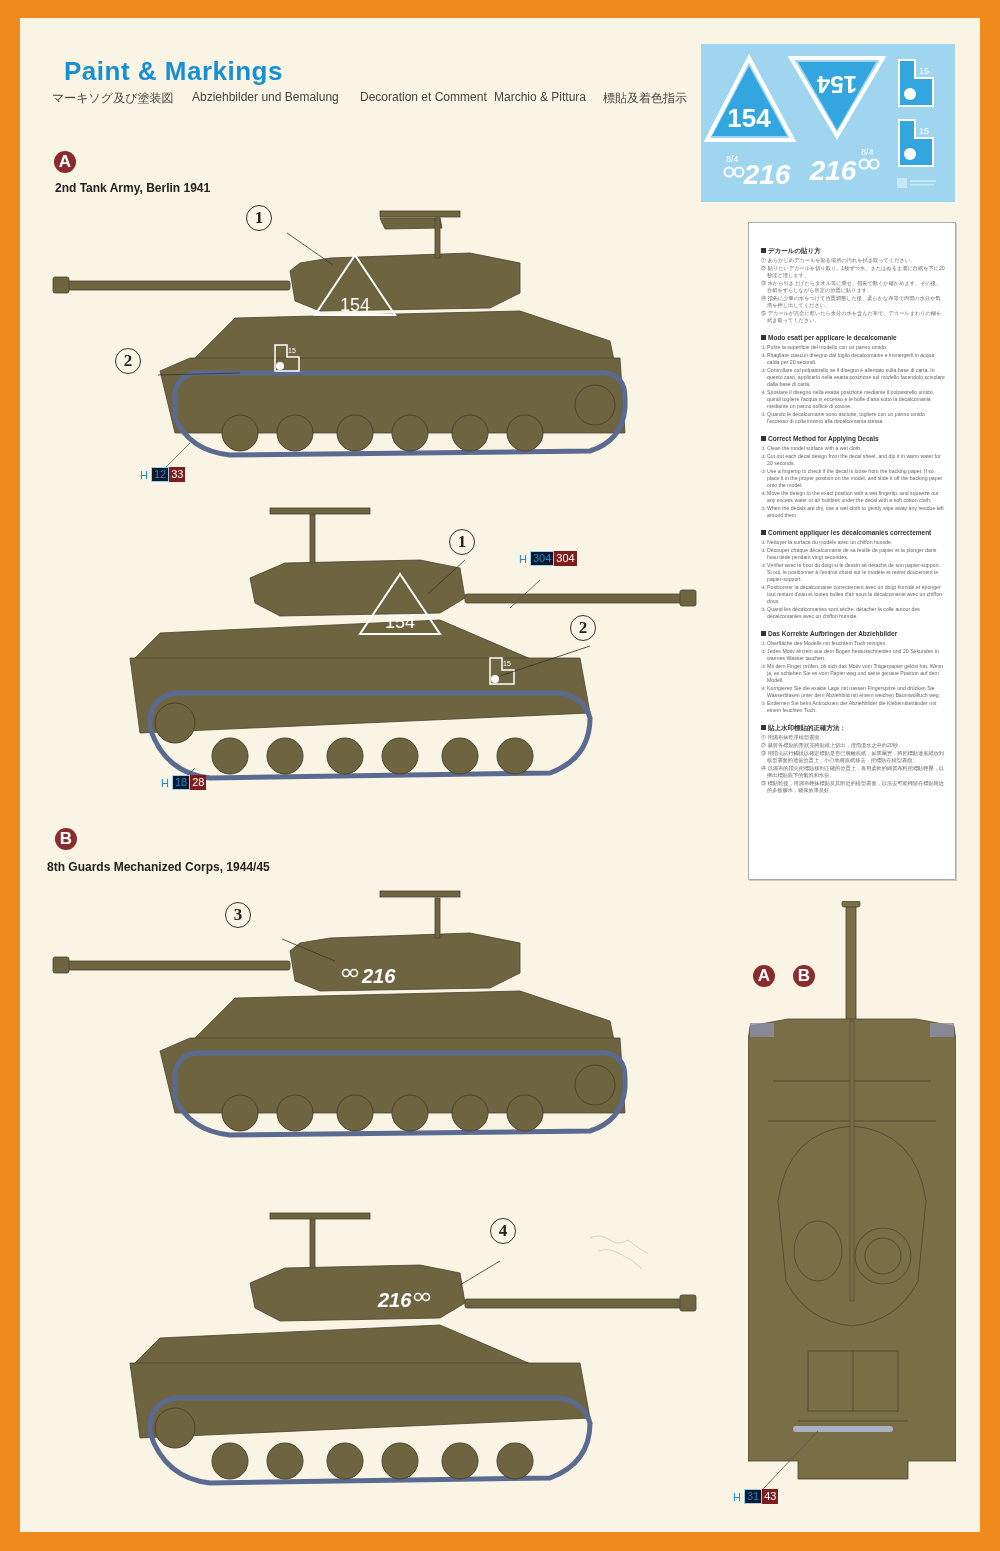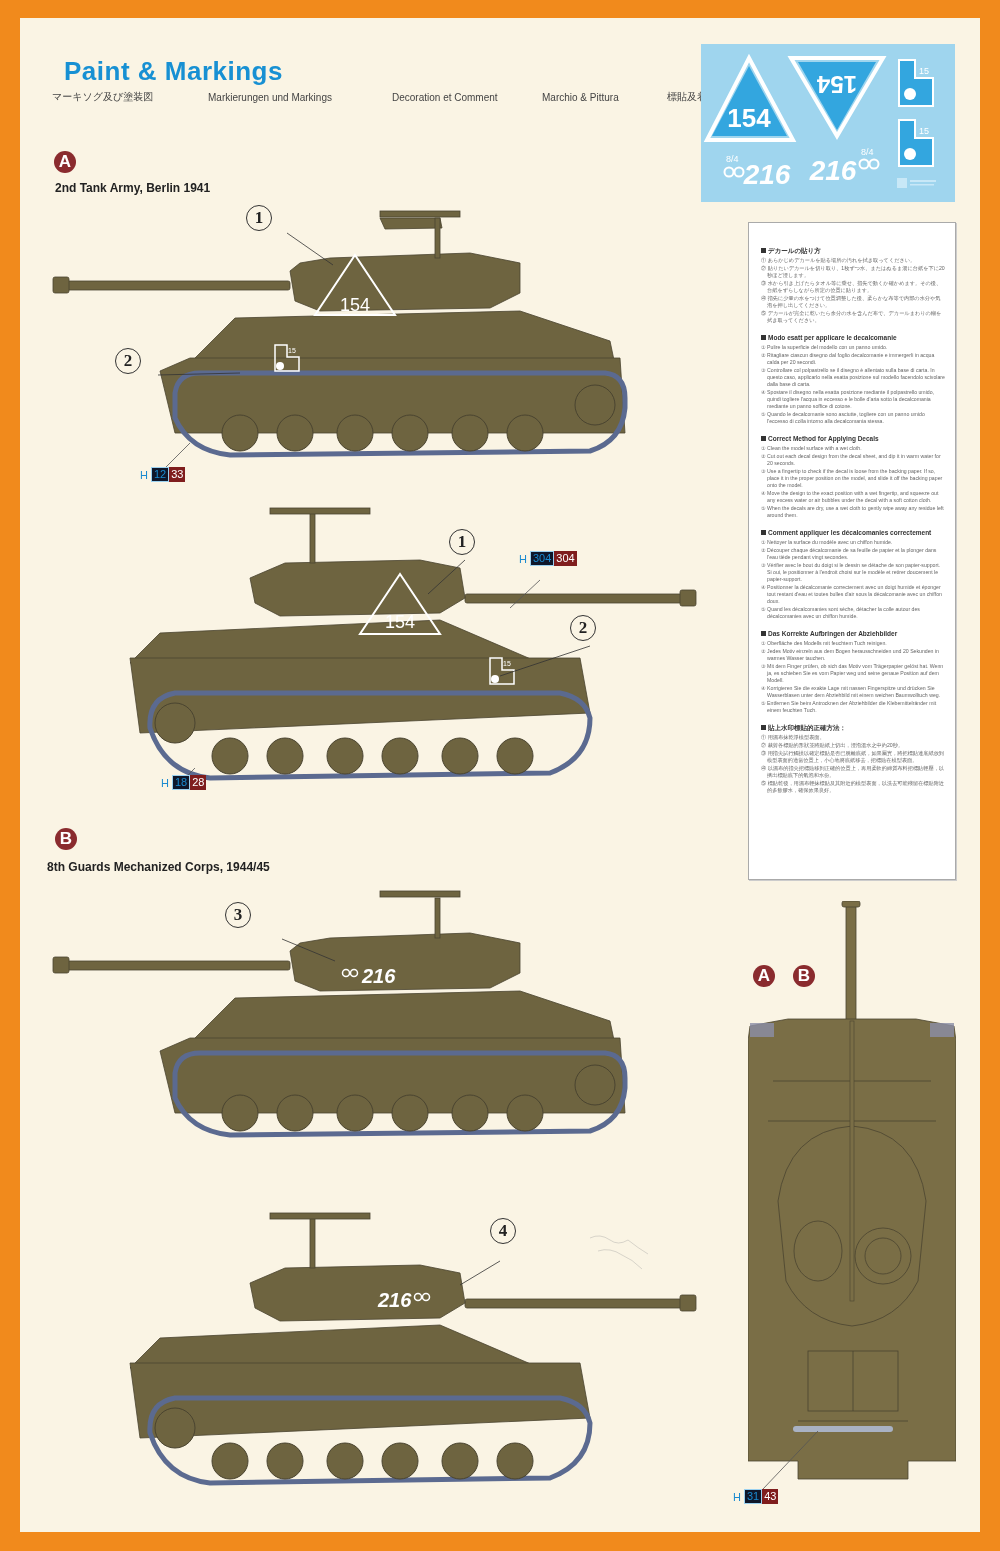--- a/index.html
+++ b/index.html
@@ -1,19 +1,19 @@
 <!DOCTYPE html>
 <html><head>
 <meta charset="utf-8">
 <style>
   html,body{margin:0;padding:0;}
   body{width:1000px;height:1551px;background:#f18a1c;position:relative;overflow:hidden;font-family:"Liberation Sans",sans-serif;}
   .page{position:absolute;left:20px;top:18px;width:960px;height:1514px;background:#faf4e4;}
   .title{position:absolute;left:32px;top:26px;font-size:26px;font-weight:bold;color:#1790d3;letter-spacing:0.5px;margin:12px;}
-  .subtitles{position:absolute;left:32px;top:72px;display:flex;gap:16px;font-size:10px;color:#444;align-items:center;}
+  .subtitles{position:absolute;left:32px;top:72px;display:flex;gap:0;font-size:12px;color:#444;}
   .subtitles span{display:inline-block;}
   .badge{position:absolute;width:22px;height:22px;border-radius:50%;background:#8a2b2e;color:#fff;font-weight:bold;font-size:17px;line-height:22px;text-align:center;}
   .section-title{position:absolute;font-size:12px;font-weight:bold;color:#222;}
   .tank{position:absolute;}
   .callout{position:absolute;width:24px;height:24px;border:1.3px solid #333;border-radius:50%;background:#faf4e4;font-family:"Liberation Serif",serif;font-size:17px;font-weight:bold;text-align:center;line-height:24px;color:#222;}
   .color-code{position:absolute;display:flex;align-items:center;font-size:11px;}
   .color-code .h{color:#1a8ad0;margin-right:3px;}
   .color-code .c1{border:1px solid #9bd1f0;color:#1a8ad0;background:#0f172a;padding:0 2px;line-height:13px;}
   .color-code .c2{background:#7f1d1d;color:#fff;padding:0 2px;line-height:15px;}
   .decal-sheet{position:absolute;left:681px;top:26px;width:254px;height:158px;background:#9fd5ee;}
@@ -25,21 +25,21 @@
   .topview{position:absolute;left:728px;top:883px;width:208px;height:590px;}
 </style>
 </head>
 <body>
 
 <div class="page">
 
   <h1 class="title">Paint &amp; Markings</h1>
   <div class="subtitles">
     <span style="width:140px">マーキソグ及び塗装図</span>
-    <span style="width:168px">Markierungen und Markings</span>
+    <span style="width:168px">Abziehbilder und Bemalung</span>
     <span style="width:134px">Decoration et Comment</span>
     <span style="width:109px">Marchio &amp; Pittura</span>
     <span>標貼及着色指示</span>
   </div>
 
   <div class="decal-sheet">
     <svg width="254" height="158" viewBox="0 0 254 158">
       <polygon points="48,14 92,96 6,96" fill="none" stroke="#fff" stroke-width="4"></polygon>
       <polygon points="48,22 86,92 11,92" fill="#33a6df"></polygon>
       <text x="48" y="83" text-anchor="middle" font-family="Liberation Sans, sans-serif" font-size="26" font-weight="bold" fill="#fff">154</text>

